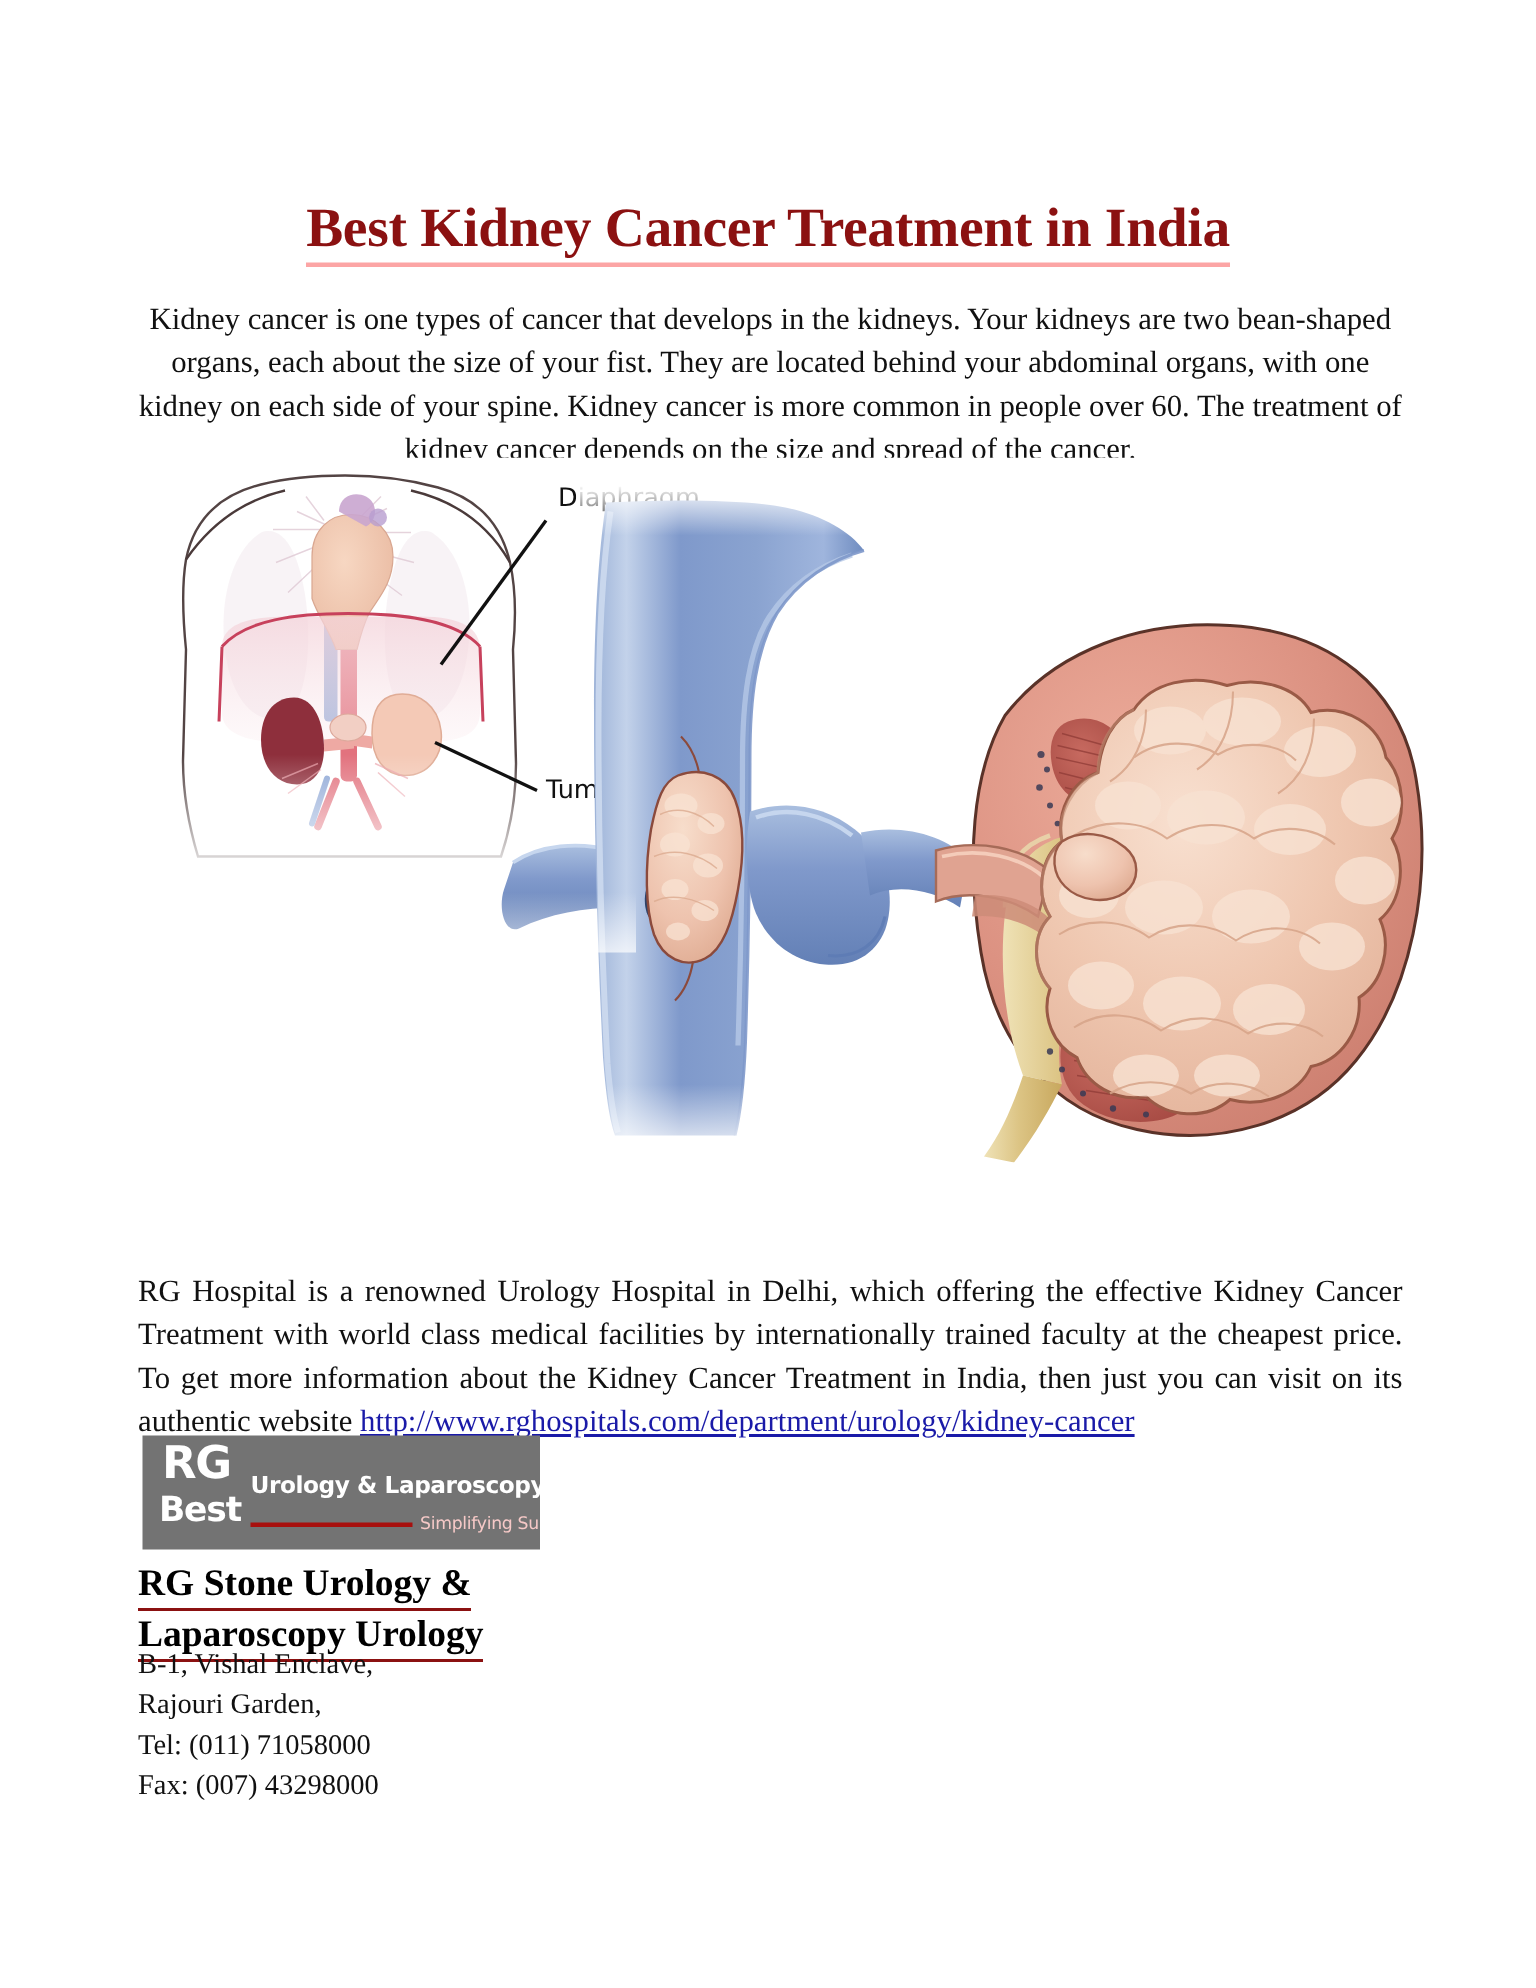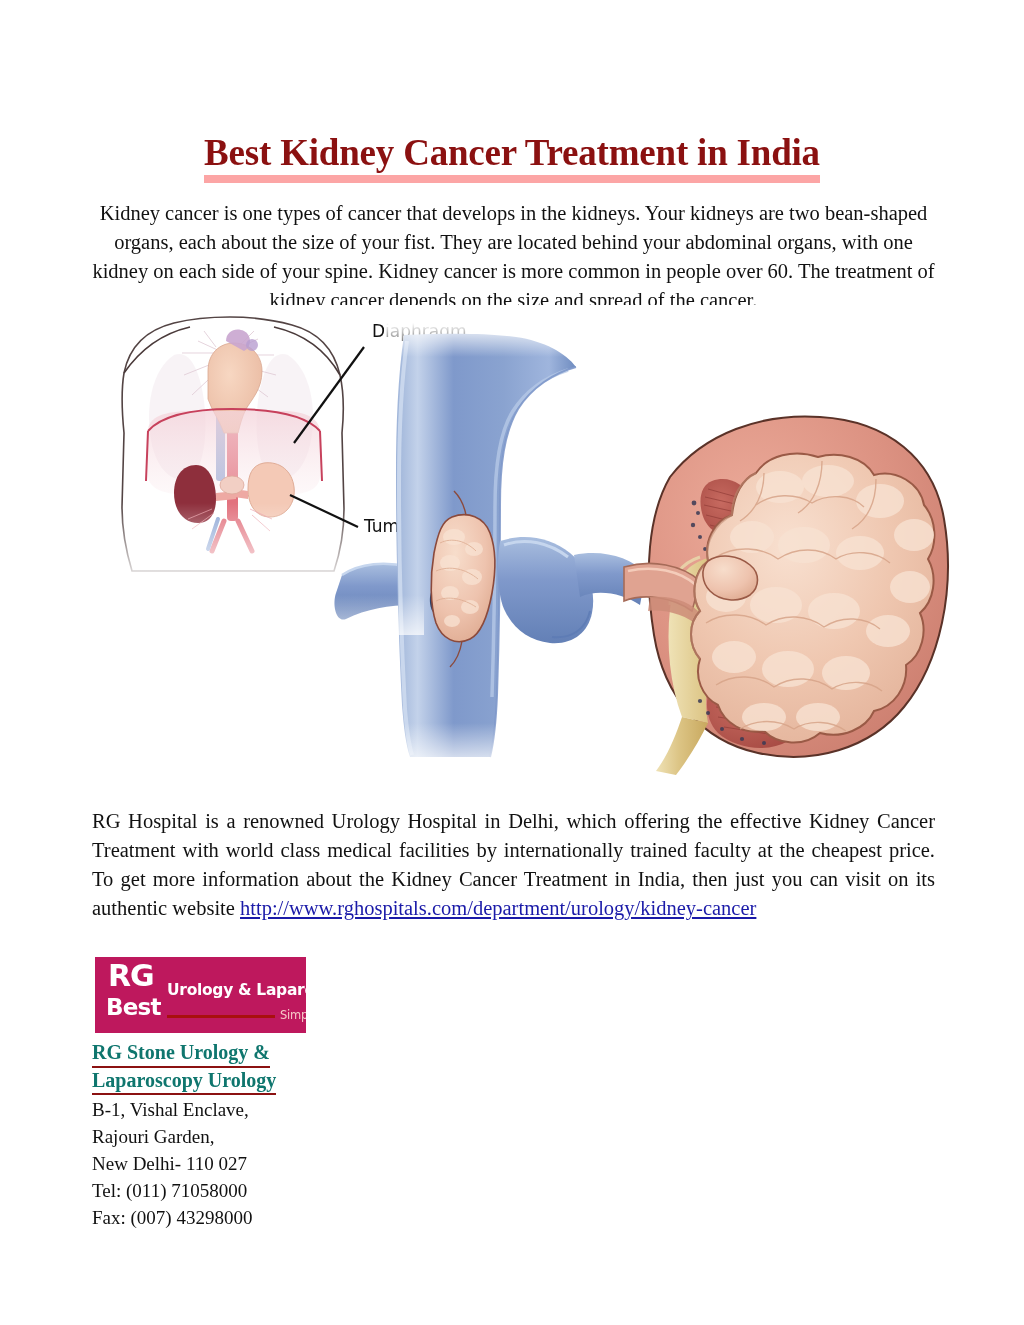--- a/index.html
+++ b/index.html
@@ -32,41 +32,41 @@
     width: 1024px;
     text-align: center;
     font-size: 37px;
     font-weight: bold;
     line-height: 1.1;
     color: #8B1111;
     letter-spacing: -0.2px;
   }
   .doc-title span.t {
     display: inline-block;
-    border-bottom: 8px solid #fca5a5;
+    border-bottom: 3px solid #fca5a5;
     padding-bottom: 2px;
   }
 
   
   .para {
     position: absolute;
     font-size: 20.5px;
     line-height: 1.42;
     color: #111111;
     text-align: justify;
   }
   #para-intro {
     left: 92px;
     top: 178px;
     width: 843px;
     text-align: center;
   }
   #para-hospital {
     left: 92px;
-    top: 776px;
+    top: 816px;
     width: 843px;
     text-align: justify;
     text-justify: inter-word;
     margin-top: 31px;
   }
   a.weblink {
     color: #1a1aa8;
     text-decoration: underline;
     word-break: break-all;
   }
@@ -79,23 +79,23 @@
     width: 848px;
     height: 470px;
   }
   .illus svg { display: block; width: 100%; height: 100%; }
 
   
   .logo-box {
     position: absolute;
     left: 95px;
     top: 957px;
-    width: 211px;
+    width: 265px;
     height: 76px;
-    background: #be185d;
+    background: #737373;
     overflow: hidden;
   }
   .logo-rg {
     position: absolute;
     left: 13px;
     top: 4px;
     font-family: "DejaVu Sans", "Liberation Sans", sans-serif;
     font-weight: bold;
     font-size: 30px;
     color: #ffffff;
@@ -142,23 +142,23 @@
     letter-spacing: -0.2px;
     white-space: nowrap;
   }
 
   
   .addr-heading {
     position: absolute;
     left: 92px;
     top: 1040px;
     width: 360px;
-    font-size: 20px;
+    font-size: 25px;
     font-weight: bold;
-    color: #0f766e;
+    color: #000000;
     line-height: 1.28;
   }
   .addr-heading .l {
     display: inline-block;
     border-bottom: 2px solid #8B1111;
   }
   .addr-lines {
     position: absolute;
     left: 92px;
     top: 1097px;
@@ -498,18 +498,17 @@
     <div class="logo-main"><span>Urology &amp; Laparoscopy Hospital</span></div>
     <div class="logo-rule"></div>
     <div class="logo-tag">Simplifying Surgeries</div>
   </div>
 
   <div class="addr-heading"><span class="l">RG Stone Urology &amp; </span><br><span class="l">Laparoscopy Urology</span></div>
 
   <div class="addr-lines">
     <div>B-1, Vishal Enclave,</div>
     <div>Rajouri Garden,</div>
-    <div>New Delhi- 110 027</div>
     <div>Tel: (011) 71058000</div>
     <div>Fax: (007) 43298000</div>
   </div>
 
 </div>
 
 </body></html>

